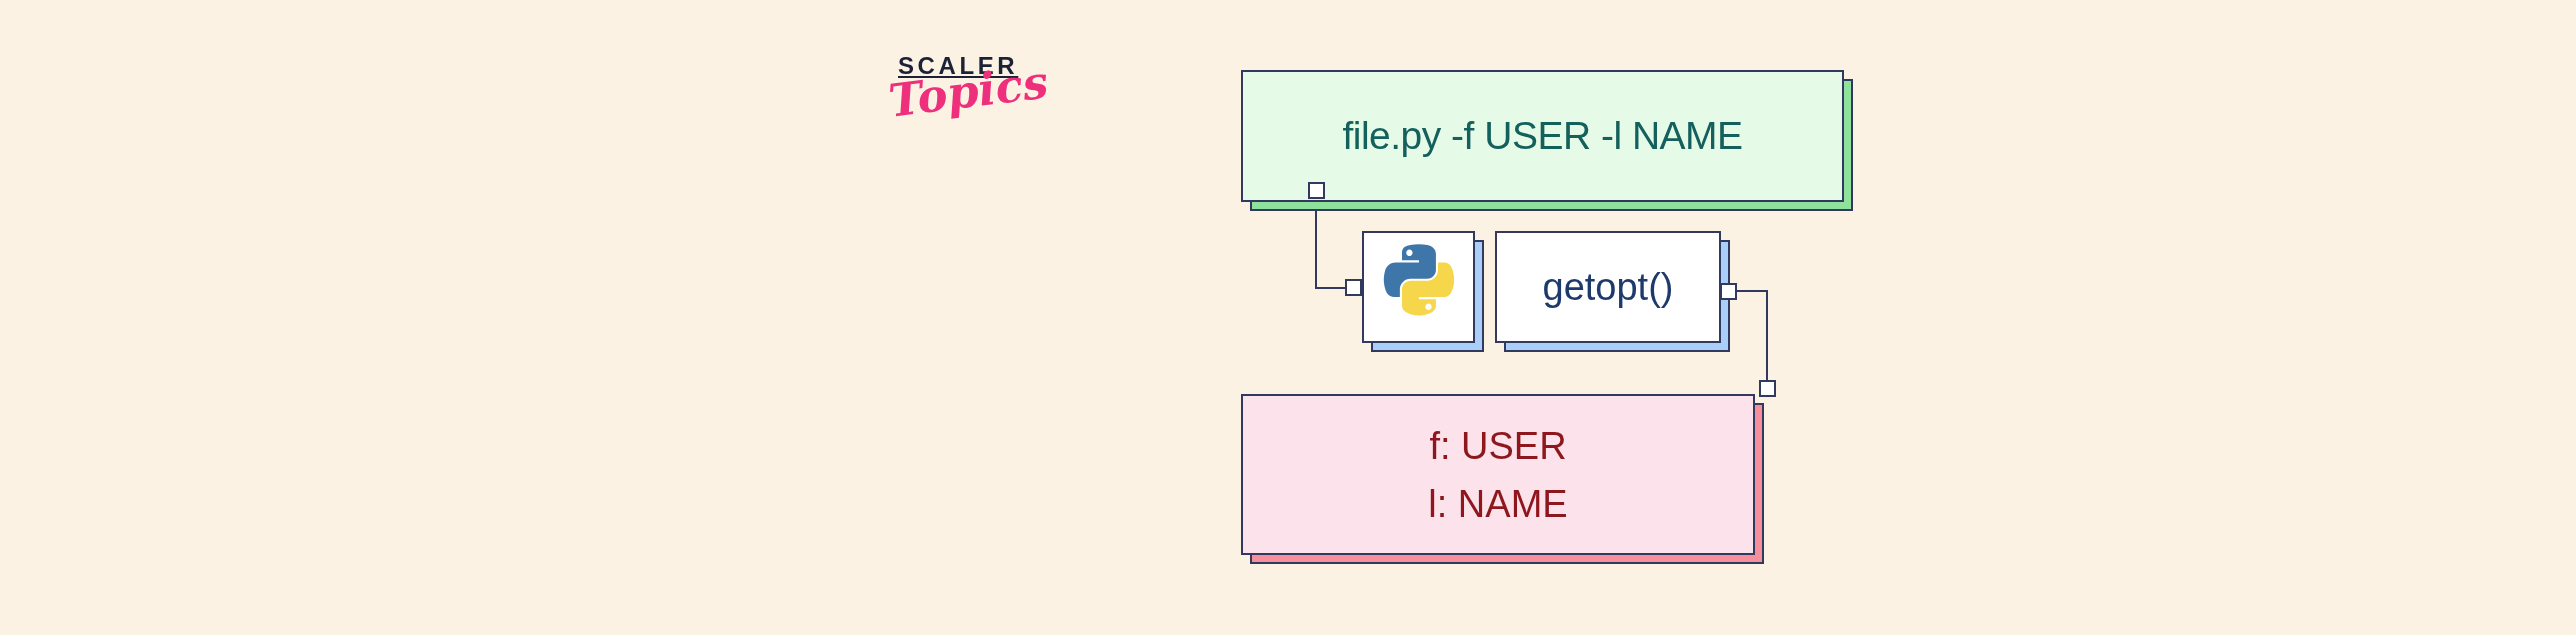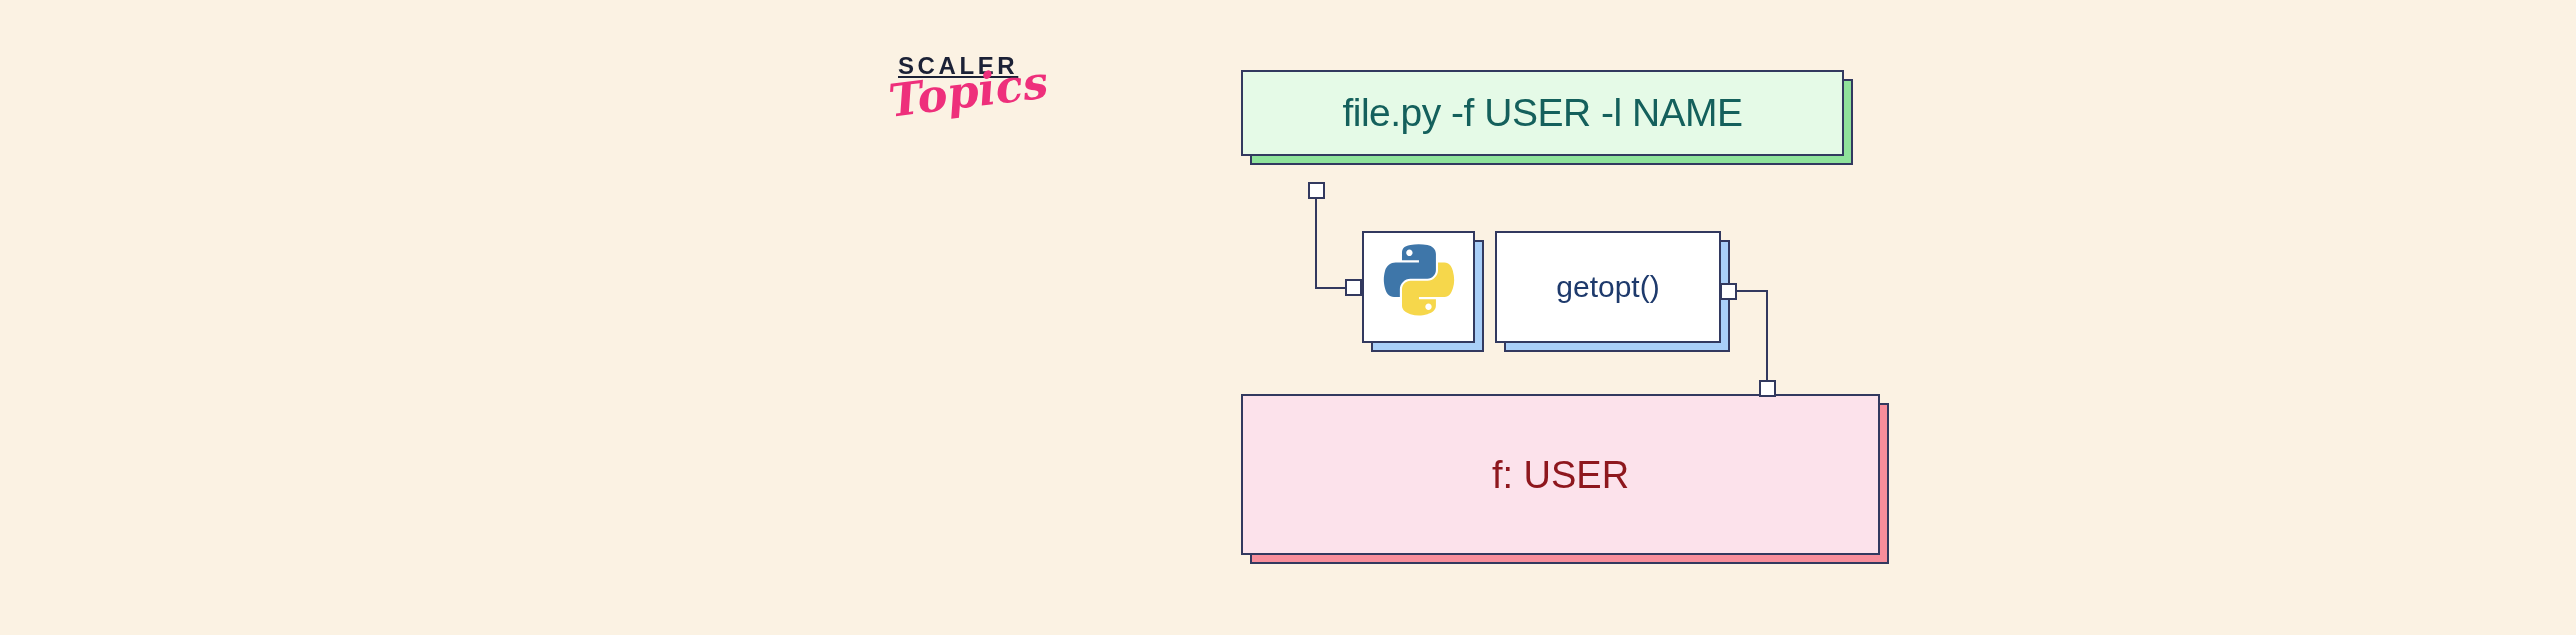--- a/index.html
+++ b/index.html
@@ -80,21 +80,21 @@
   .shadow-blue  { background: var(--blue_shadow); }
   .shadow-pink  { background: var(--pink_shadow); }
 
   .cmd-text {
     font-size: 39px;
     letter-spacing: -0.5px;
     color: var(--teal_text);
     white-space: nowrap;
   }
   .getopt-text {
-    font-size: 30px;
+    font-size: 38px;
     color: var(--navy_text);
     white-space: nowrap;
   }
   .result-line {
     font-size: 38px;
     line-height: 58px;
     color: var(--red_text);
     text-align: center;
     white-space: nowrap;
   }
@@ -121,21 +121,21 @@
 <div>
   <div class="brand-word">SCALER</div>
   <div class="brand-script">Topics</div>
 </div>
 
 <div class="line" style="left:1315px; top:197px; width:2.1px; height:92px;"></div>
 <div class="line" style="left:1315px; top:287px; width:32px; height:2.1px;"></div>
 <div class="line" style="left:1735px; top:290px; width:32px; height:2.1px;"></div>
 <div class="line" style="left:1766px; top:290px; width:2.1px; height:91px;"></div>
 
-<div class="box" style="left:1241px; top:70px; width:603px; height:86px;">
+<div class="box" style="left:1241px; top:70px; width:603px; height:132px;">
   <div class="shadow shadow-green"></div>
   <div class="face face-green">
     <span class="cmd-text">file.py -f USER -l NAME</span>
   </div>
 </div>
 
 <div class="box" style="left:1362px; top:231px; width:113px; height:112px;">
   <div class="shadow shadow-blue"></div>
   <div class="face face-white">
     <svg class="py-svg" viewBox="0 0 128 128">
@@ -145,24 +145,25 @@
   </div>
 </div>
 
 <div class="box" style="left:1495px; top:231px; width:226px; height:112px;">
   <div class="shadow shadow-blue"></div>
   <div class="face face-white">
     <span class="getopt-text">getopt()</span>
   </div>
 </div>
 
-<div class="box" style="left:1241px; top:394px; width:639px; height:161px;border-radius:29px;">
+<div class="box" style="left:1241px; top:394px; width:514px; height:161px;border-radius:29px;">
   <div class="shadow shadow-pink"></div>
   <div class="face face-pink">
     <div class="result-line">f: USER</div>
+    <div class="result-line">l: NAME</div>
   </div>
 </div>
 
 <div class="sq" style="left:1308px; top:182px;"></div>
 <div class="sq" style="left:1345px; top:279px;"></div>
 <div class="sq" style="left:1720px; top:283px;"></div>
 <div class="sq" style="left:1759px; top:380px;"></div>
 
 
 </body></html>

